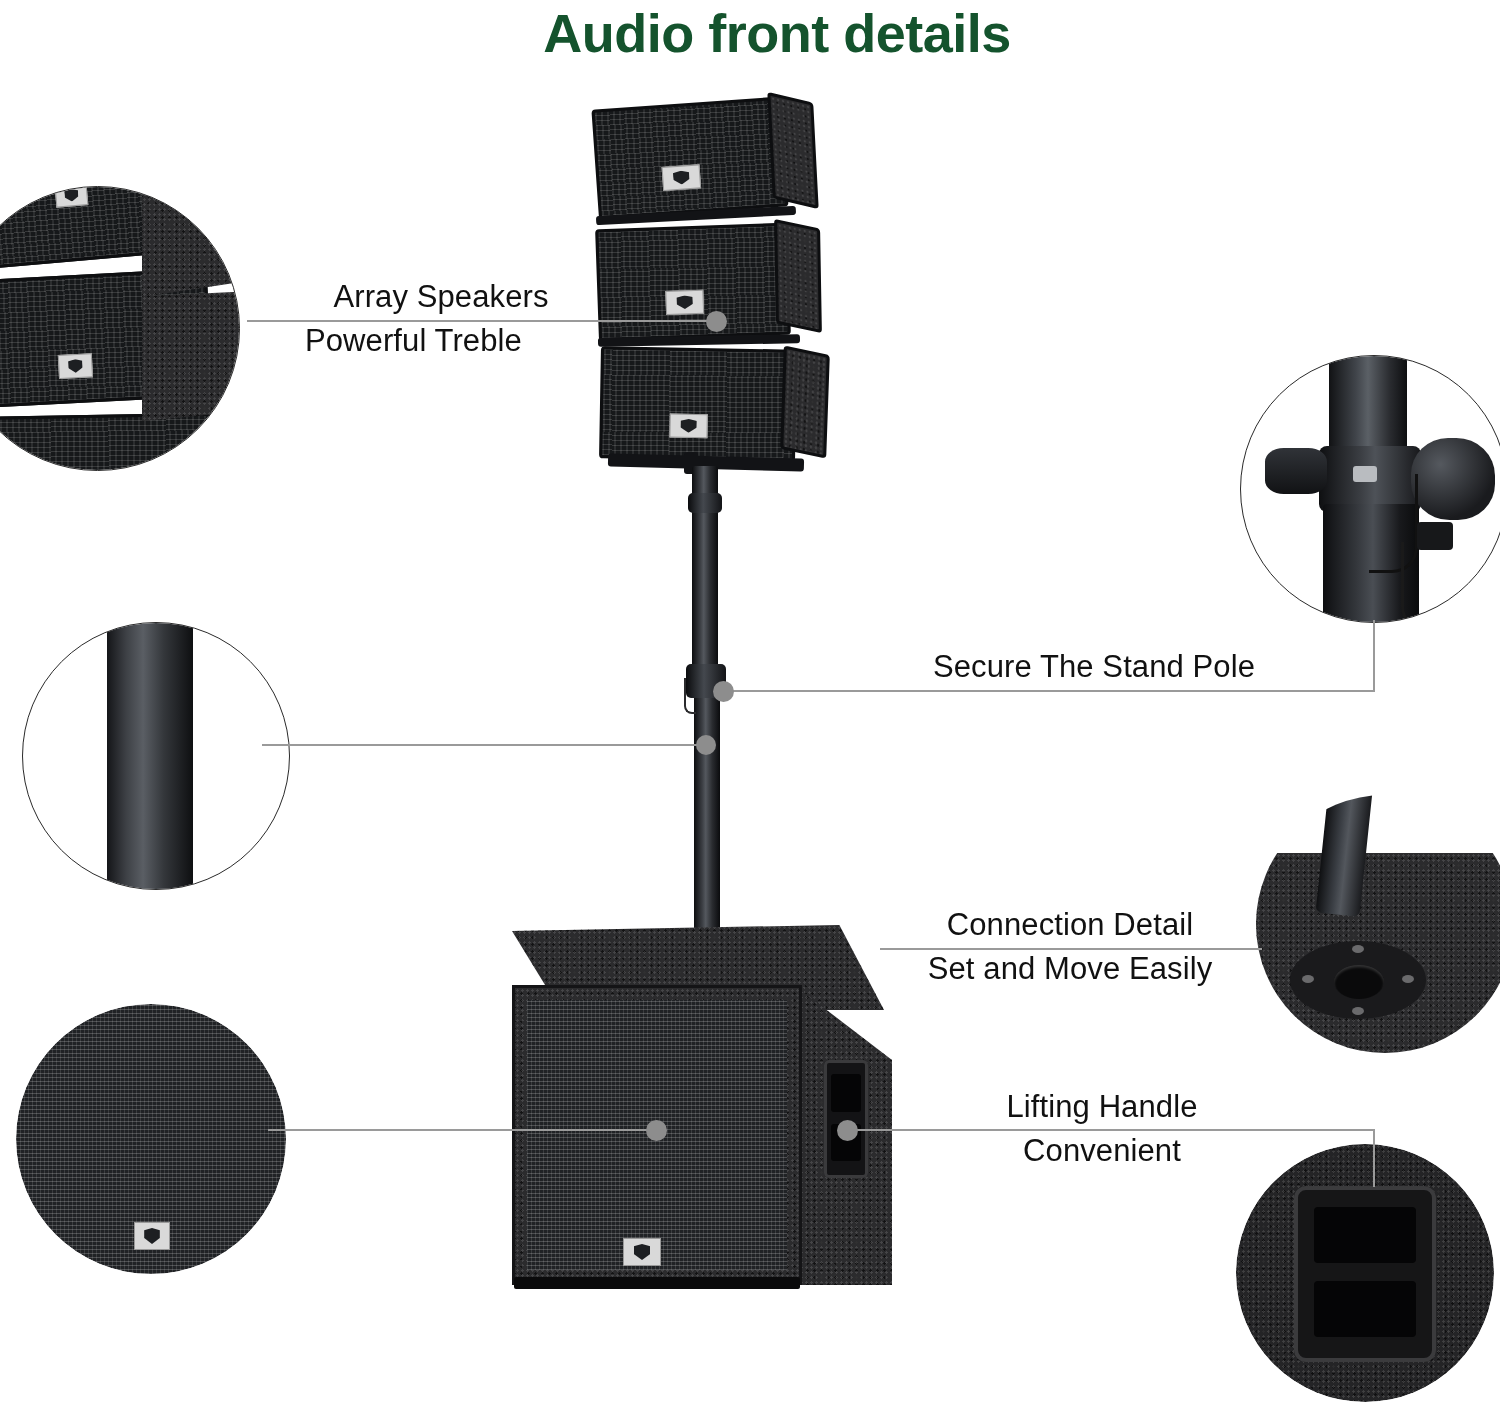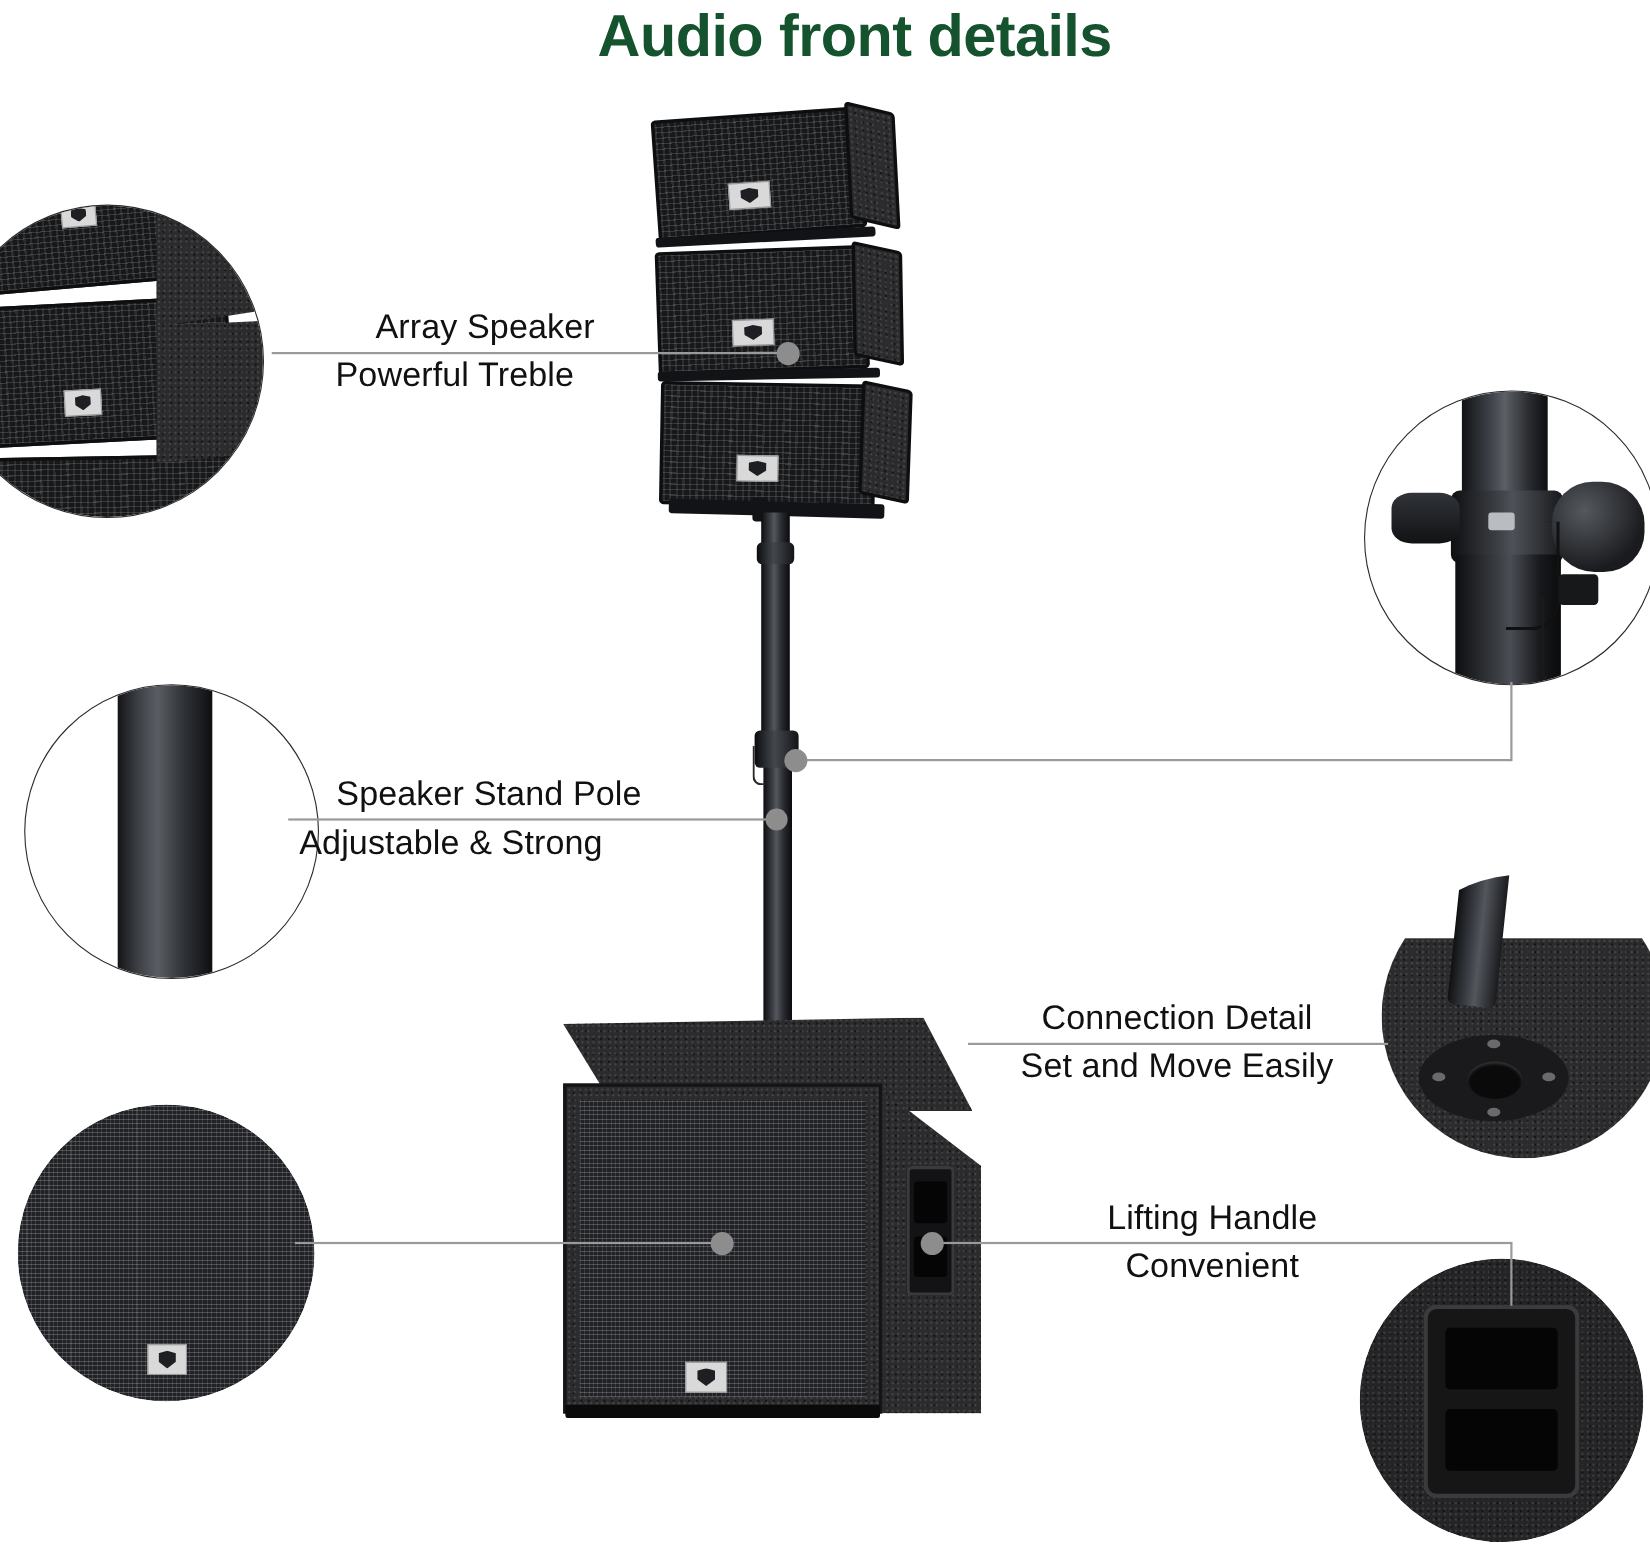--- a/index.html
+++ b/index.html
@@ -243,31 +243,28 @@
   <div class="hline" style="left:722px;top:690px;width:652px;"></div>
   <div class="dot" style="left:713px;top:681px;width:21px;height:21px;"></div>
 
   <div class="hline" style="left:880px;top:948px;width:382px;"></div>
 
   <div class="hline" style="left:846px;top:1129px;width:528px;"></div>
   <div class="dot" style="left:837px;top:1120px;width:21px;height:21px;"></div>
   <div class="vline" style="left:1373px;top:1129px;height:58px;"></div>
 
   <div class="callout leftlab" style="left:305px;top:275px;width:272px;">
-    <div class="l1">Array Speaker</div>
+    <div class="l1">Array Speakers</div>
     <div class="l2">Powerful Treble</div>
   </div>
 
-  <div class="callout leftlab" style="left:272px;top:700px;width:345px;">
-    <div class="l1">Speaker Stand Pole</div>
-    <div class="l2">Adjustable &amp; Strong</div>
-  </div>
 
 
   <div class="callout" style="left:905px;top:645px;width:378px;">
+    <div class="l2">Secure The Stand Pole</div>
   </div>
 
   <div class="callout" style="left:905px;top:903px;width:330px;">
     <div class="l1">Connection Detail</div>
     <div class="l2">Set and Move Easily</div>
   </div>
 
   <div class="callout" style="left:985px;top:1085px;width:234px;">
     <div class="l1">Lifting Handle</div>
     <div class="l2">Convenient</div>

